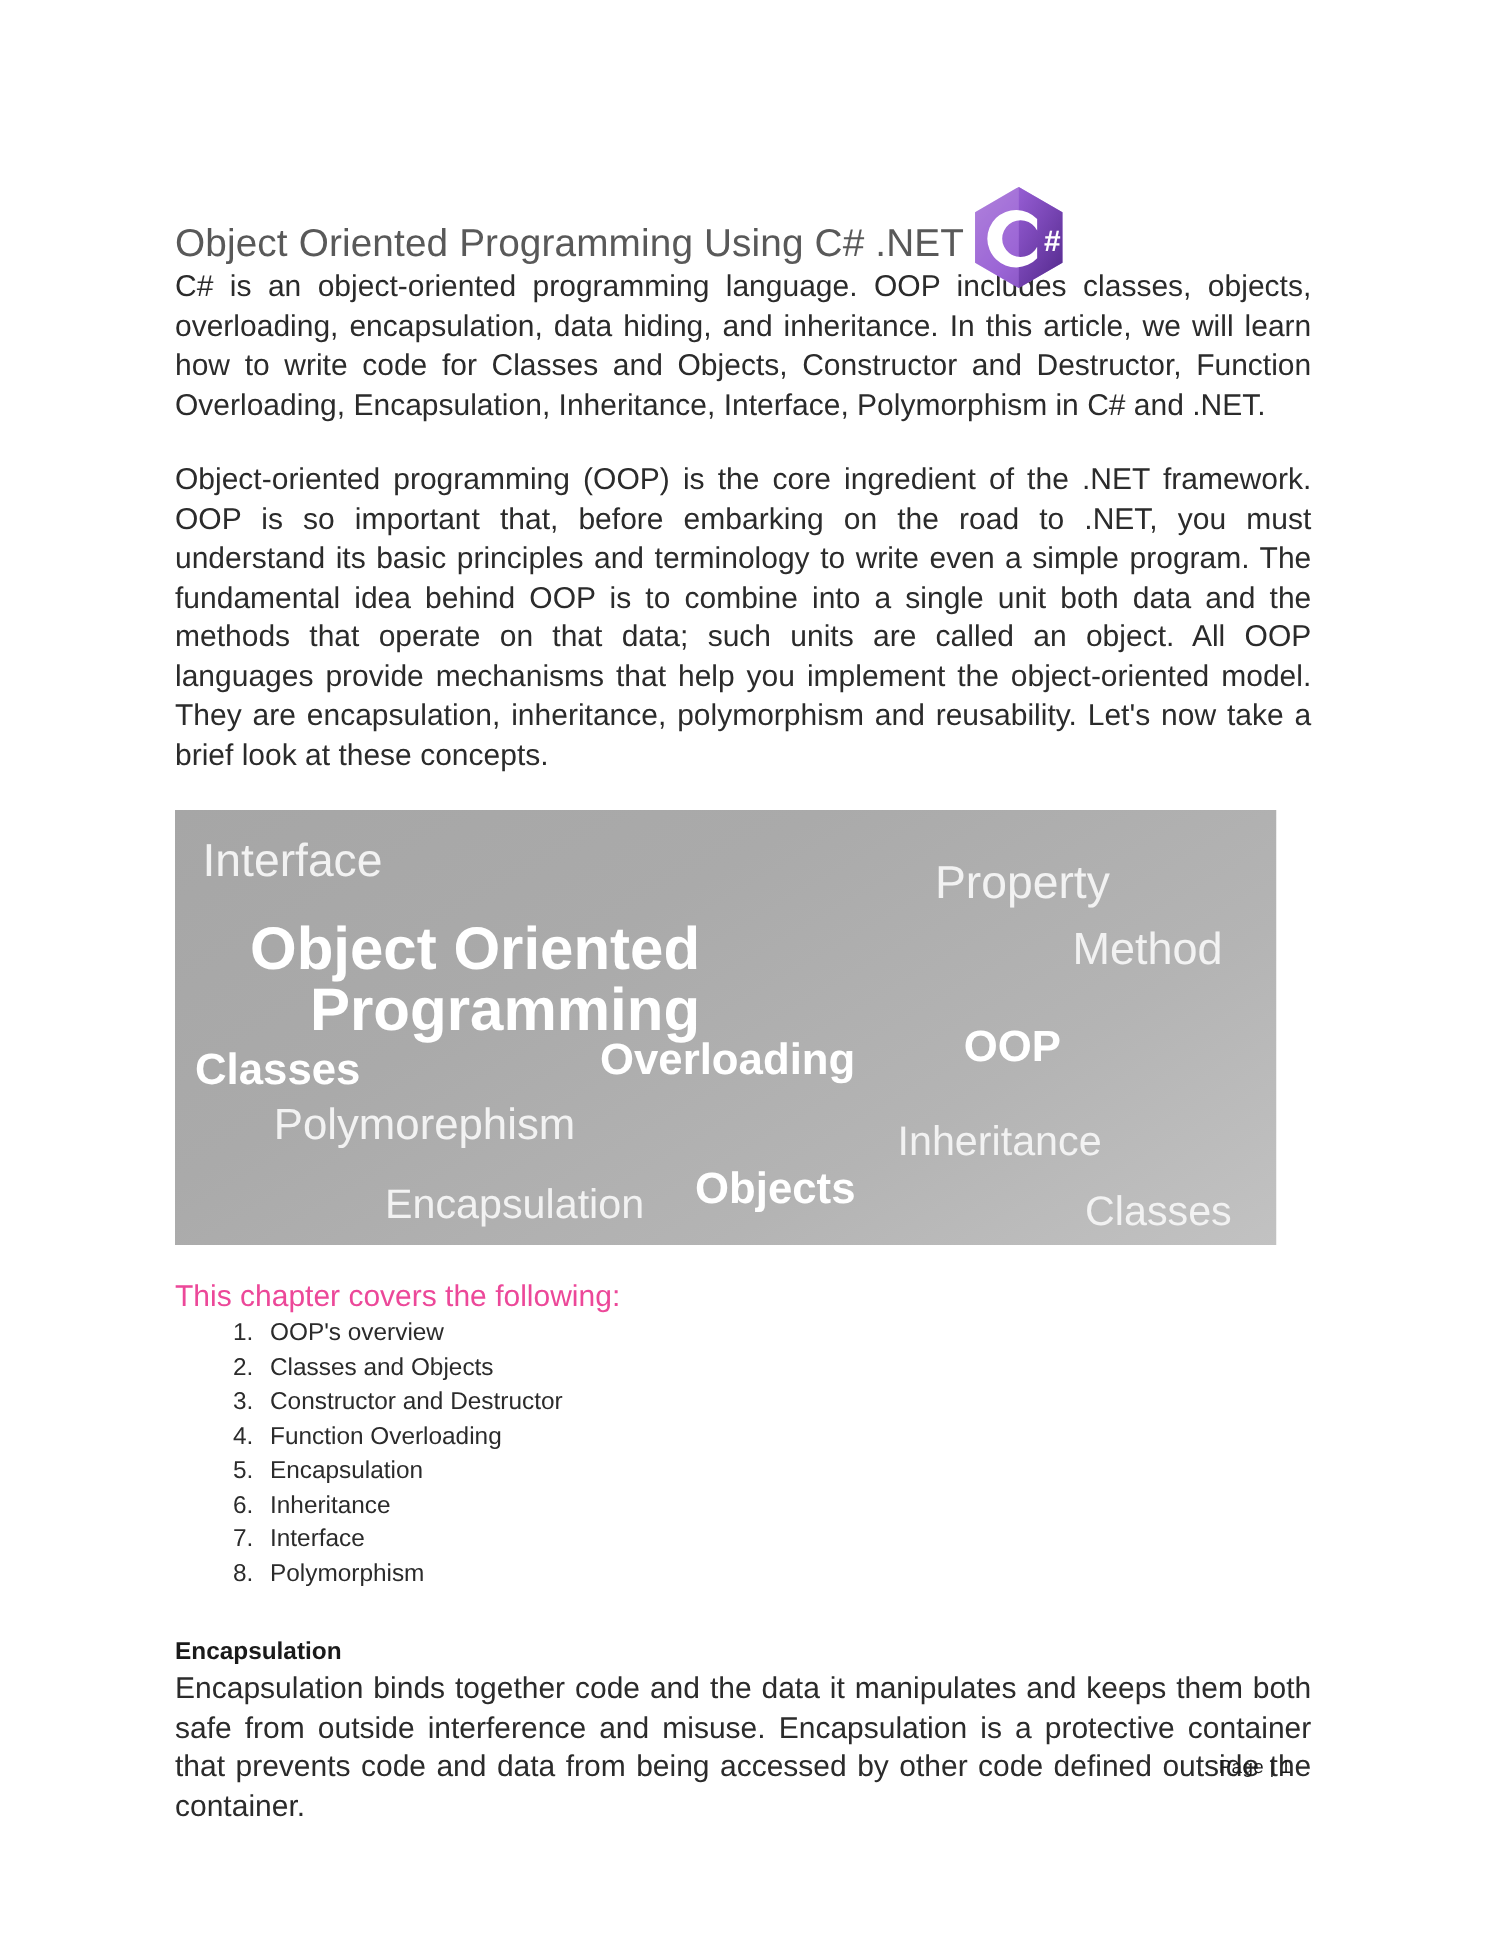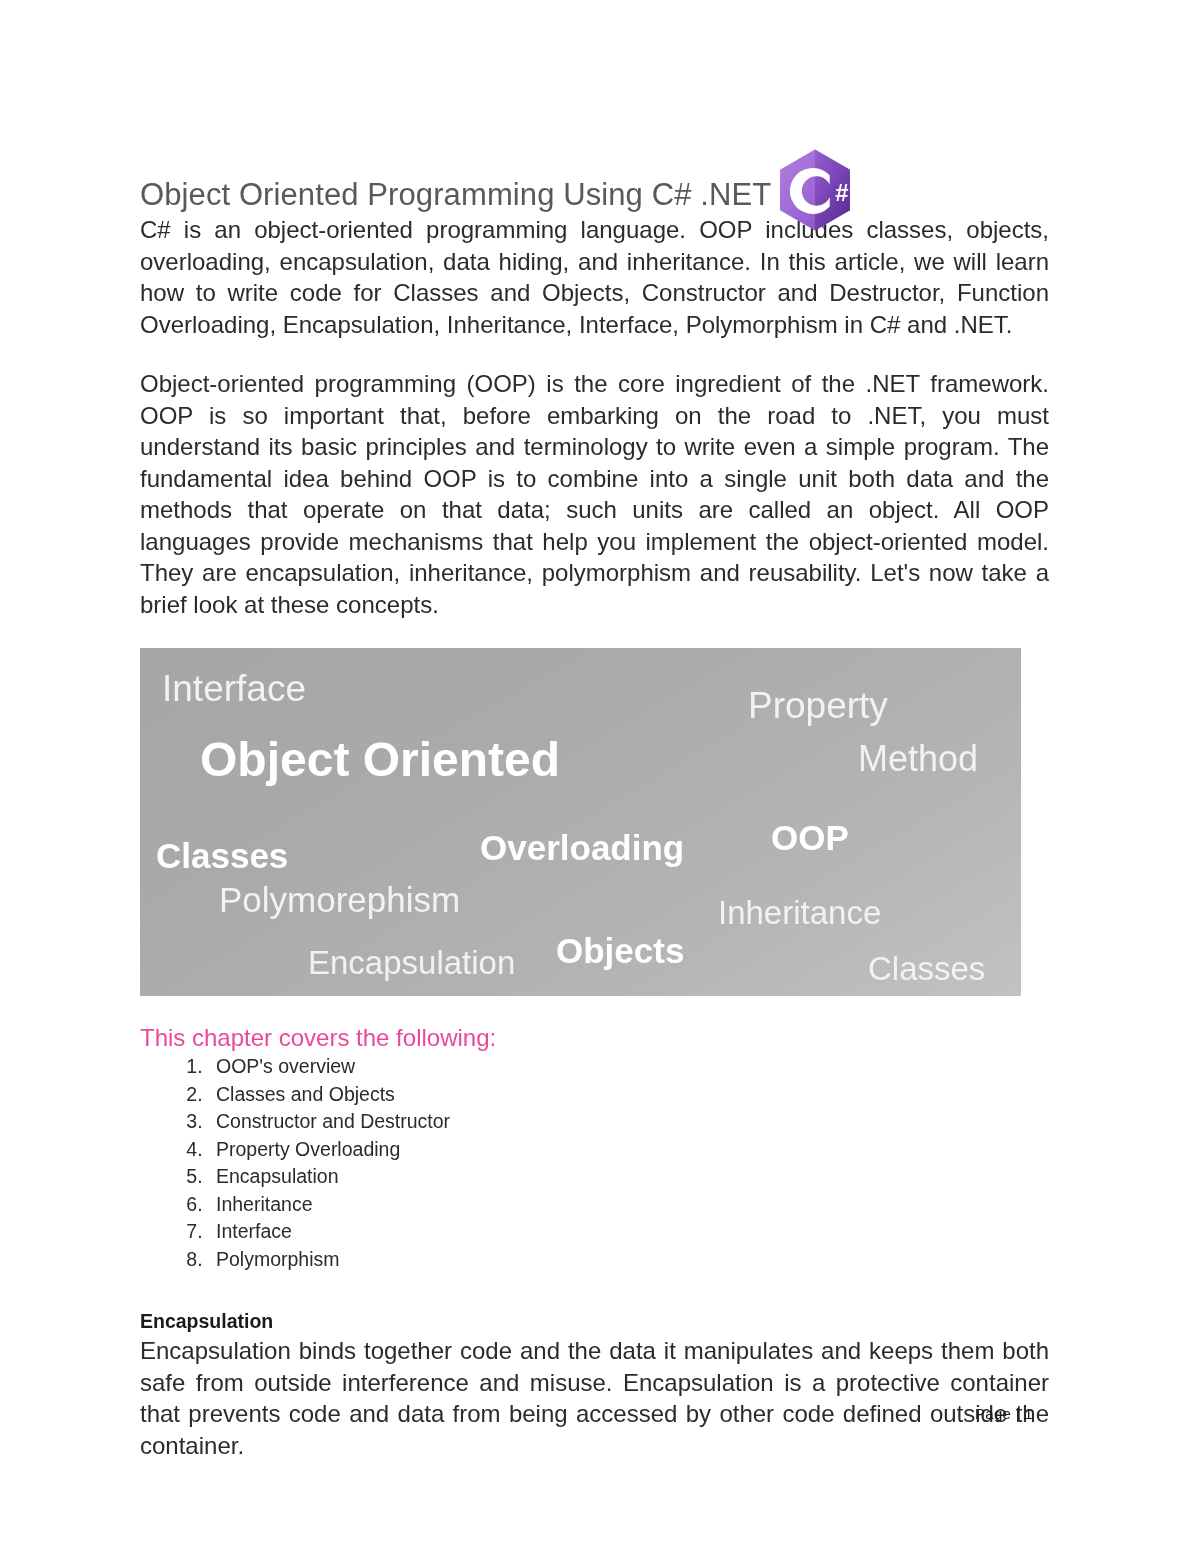--- a/index.html
+++ b/index.html
@@ -158,36 +158,37 @@
     <p class="body-par">C# is an object-oriented programming language. OOP includes classes, objects, overloading, encapsulation, data hiding, and inheritance. In this article, we will learn how to write code for Classes and Objects, Constructor and Destructor, Function Overloading, Encapsulation, Inheritance, Interface, Polymorphism in C# and .NET.</p>
     <div class="par-gap"></div>
 
     <p class="body-par">Object-oriented programming (OOP) is the core ingredient of the .NET framework. OOP is so important that, before embarking on the road to .NET, you must understand its basic principles and terminology to write even a simple program. The fundamental idea behind OOP is to combine into a single unit both data and the methods that operate on that data; such units are called an object. All OOP languages provide mechanisms that help you implement the object-oriented model. They are encapsulation, inheritance, polymorphism and reusability. Let's now take a brief look at these concepts.</p>
 
     <div class="wordcloud" id="wordcloud">
         <span class="wc-word wc-light" style="left: 22px; top: 22px; font-size: 37px;">Interface</span>
         <span class="wc-word wc-light" style="left: 608px; top: 39px; font-size: 37px;">Property</span>
         <span class="wc-word wc-bold" style="left: 60px; top: 88px; font-size: 48px;">Object Oriented</span>
         <span class="wc-word wc-light" style="left: 718px; top: 93px; font-size: 36px;">Method</span>
+        <span class="wc-word wc-bold" style="left: 108px; top: 137px; font-size: 48px;">Programming</span>
         <span class="wc-word wc-bold" style="left: 631px; top: 172px; font-size: 35px;">OOP</span>
         <span class="wc-word wc-bold" style="left: 16px; top: 190px; font-size: 35px;">Classes</span>
         <span class="wc-word wc-bold" style="left: 340px; top: 182px; font-size: 35px;">Overloading</span>
         <span class="wc-word wc-light" style="left: 42px; top: 234px; font-size: 35px; margin-left: 37px;">Polymorephism</span>
         <span class="wc-word wc-light" style="left: 578px; top: 248px; font-size: 33px;">Inheritance</span>
         <span class="wc-word wc-bold" style="left: 416px; top: 285px; font-size: 35px;">Objects</span>
         <span class="wc-word wc-light" style="left: 168px; top: 298px; font-size: 33px;">Encapsulation</span>
         <span class="wc-word wc-light" style="left: 728px; top: 304px; font-size: 33px;">Classes</span>
       </div>
 
     <div class="covers-line">This chapter covers the following:</div>
     <ol class="chapter-list" id="chapter-list">
         <li>OOP's overview</li>
         <li>Classes and Objects</li>
         <li>Constructor and Destructor</li>
-        <li>Property Overloading</li>
+        <li>Function Overloading</li>
         <li>Encapsulation</li>
         <li>Inheritance</li>
         <li>Interface</li>
         <li>Polymorphism</li>
       </ol>
 
     <h2 class="section-head">Encapsulation</h2>
     <p class="body-par section-body">Encapsulation binds together code and the data it manipulates and keeps them both safe from outside interference and misuse. Encapsulation is a protective container that prevents code and data from being accessed by other code defined outside the container.</p>
 
   </div>

